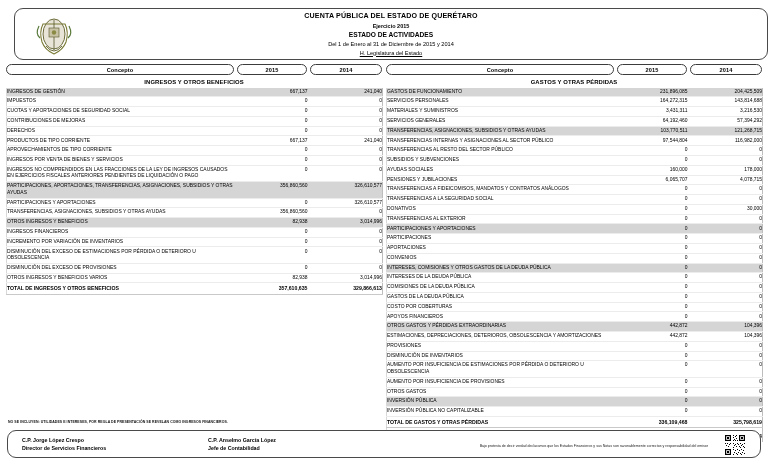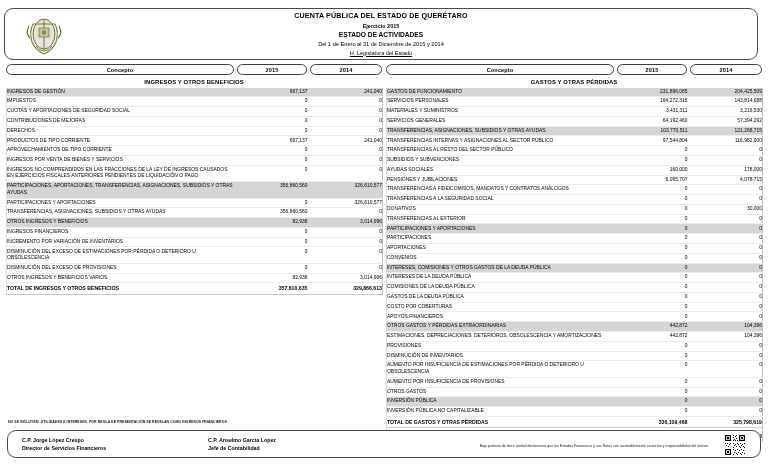--- a/index.html
+++ b/index.html
@@ -9,21 +9,21 @@
     background: #ffffff;
     font-family: "Liberation Sans", sans-serif;
     color: #000000;
     overflow: hidden;
   }
   .page { position: relative; width: 768px; height: 466px; }
 
   
   .header-box {
     position: absolute;
-    left: 4px; top: 8px;
+    left: 14px; top: 8px;
     width: 754px; height: 52px;
     border: 1px solid #4a4a4a;
     border-radius: 9px;
     background: #fff;
   }
   .crest {
     position: absolute;
     left: 18px; top: 3px;
     width: 42px; height: 46px;
     overflow: hidden;

